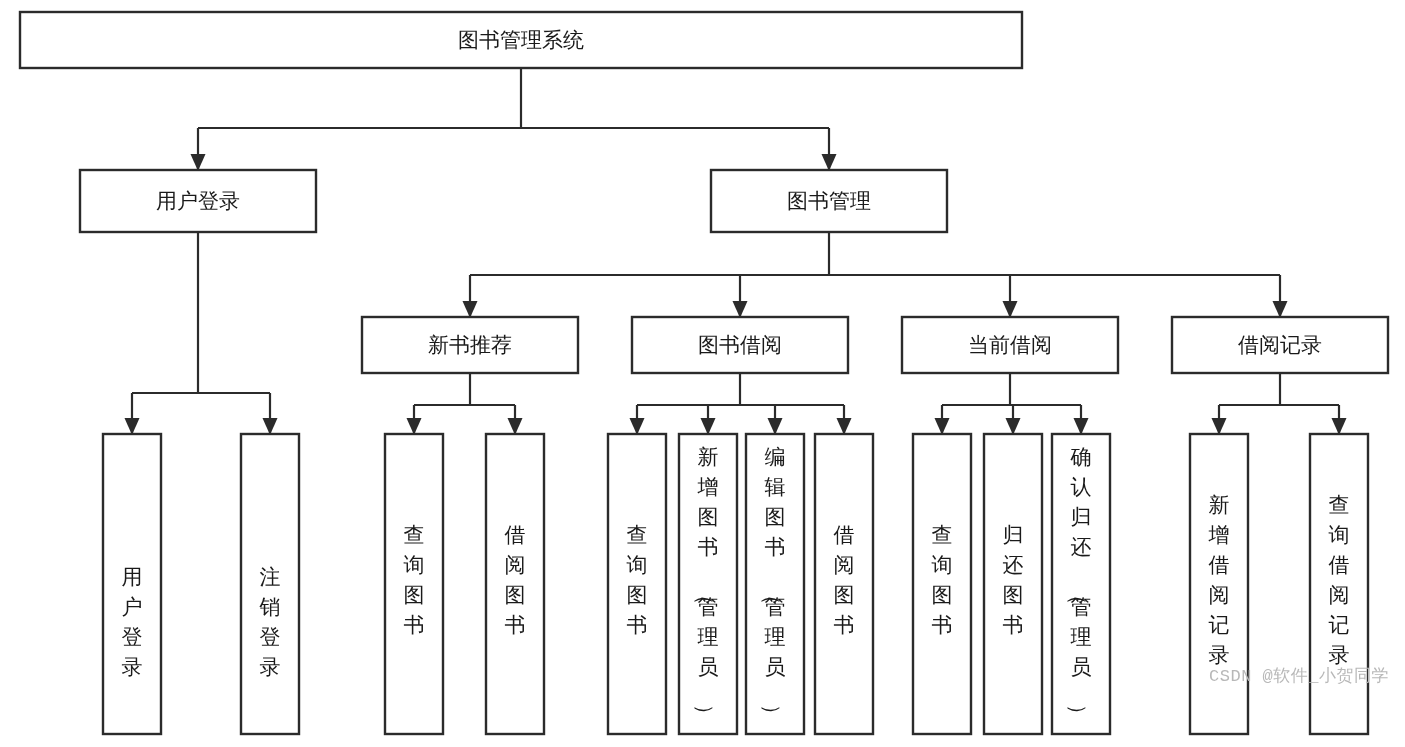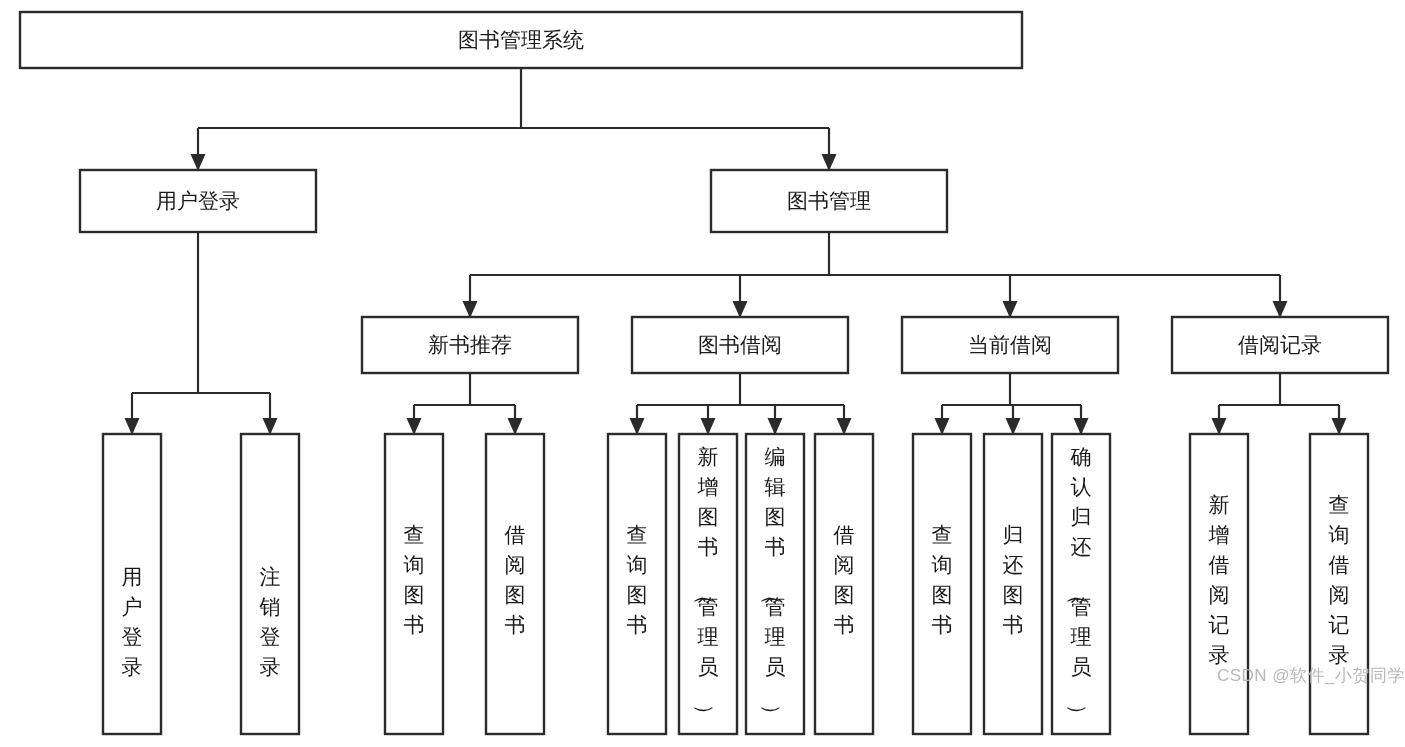--- a/index.html
+++ b/index.html
@@ -48,23 +48,23 @@
     stroke: #2b2b2b;
     stroke-width: 2.2;
     fill: none;
   }
   .arrow-head {
     fill: #2b2b2b;
     stroke: none;
   }
   .watermark {
     position: absolute;
-    right: 0;
+    right: 16px;
     bottom: 4px;
-    font-family: Liberation Sans, sans-serif;
+    font-family: Liberation Mono, monospace;
     font-size: 17px;
     color: #b8b8b8;
     letter-spacing: 0.5px;
     white-space: nowrap;
     user-select: none;
   }
 </style>
 </head>
 <body>
 

